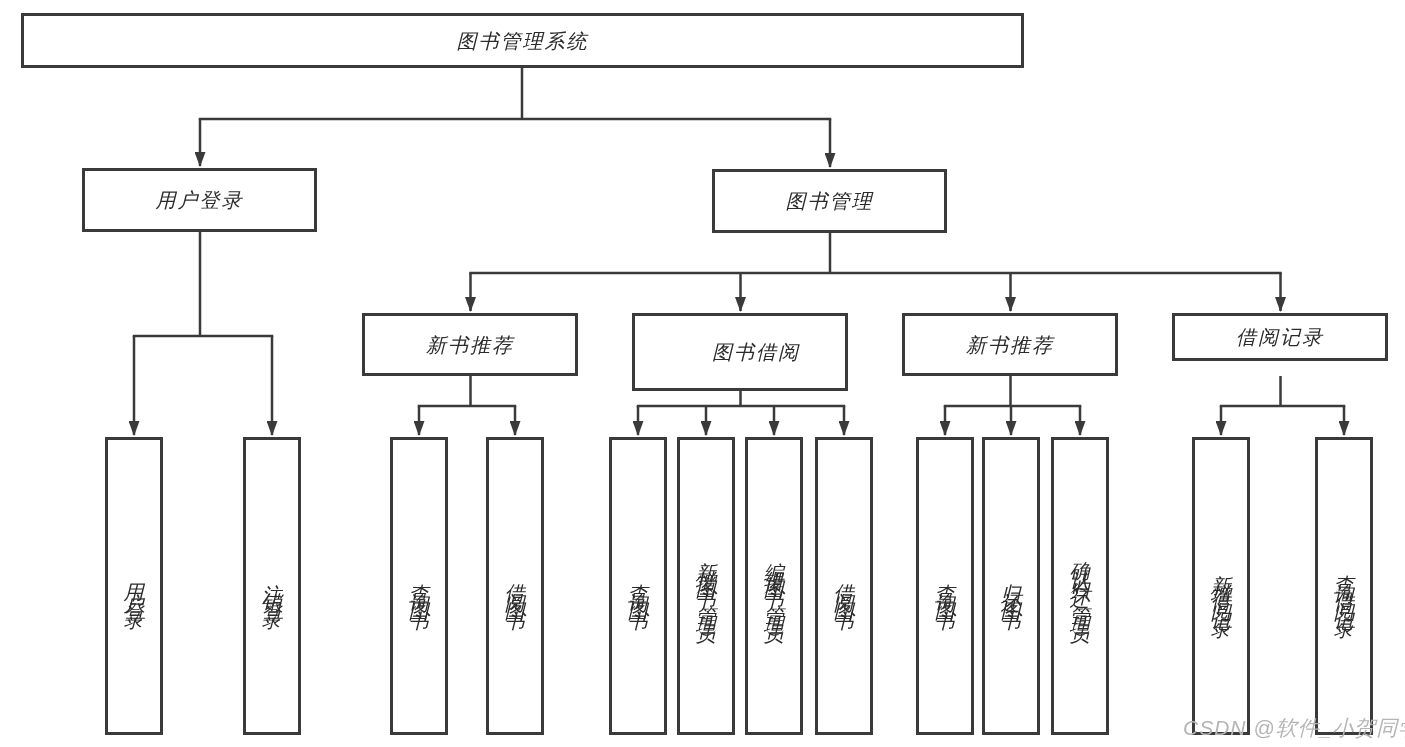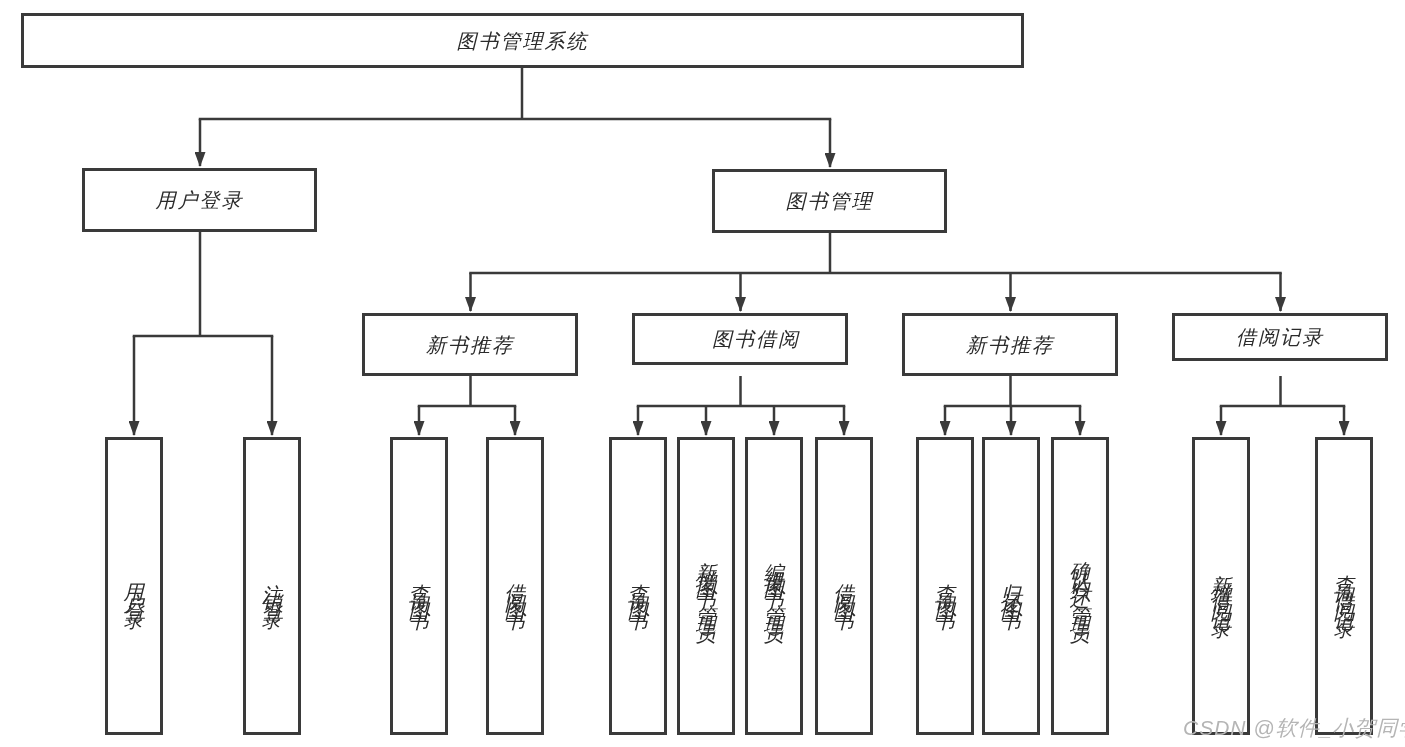--- a/index.html
+++ b/index.html
@@ -114,21 +114,21 @@
   <div class="node hnode" style="left:82px; top:168px; width:235px; height:64px;">
     <span class="label">用户登录</span>
   </div>
   <div class="node hnode" style="left:712px; top:169px; width:235px; height:64px;">
     <span class="label">图书管理</span>
   </div>
 
   <div class="node hnode" style="left:362px; top:313px; width:216px; height:63px;">
     <span class="label">新书推荐</span>
   </div>
-  <div class="node hnode" style="left:632px; top:313px; width:216px; height:52px;padding-left:32px;">
+  <div class="node hnode" style="left:632px; top:313px; width:216px; height:78px;padding-left:32px;">
     <span class="label">图书借阅</span>
   </div>
   <div class="node hnode" style="left:902px; top:313px; width:216px; height:63px;">
     <span class="label">新书推荐</span>
   </div>
   <div class="node hnode" style="left:1172px; top:313px; width:216px; height:48px;">
     <span class="label">借阅记录</span>
   </div>
 
   <div class="node vnode" style="left:105px; top:437px; width:58px; height:298px;">

